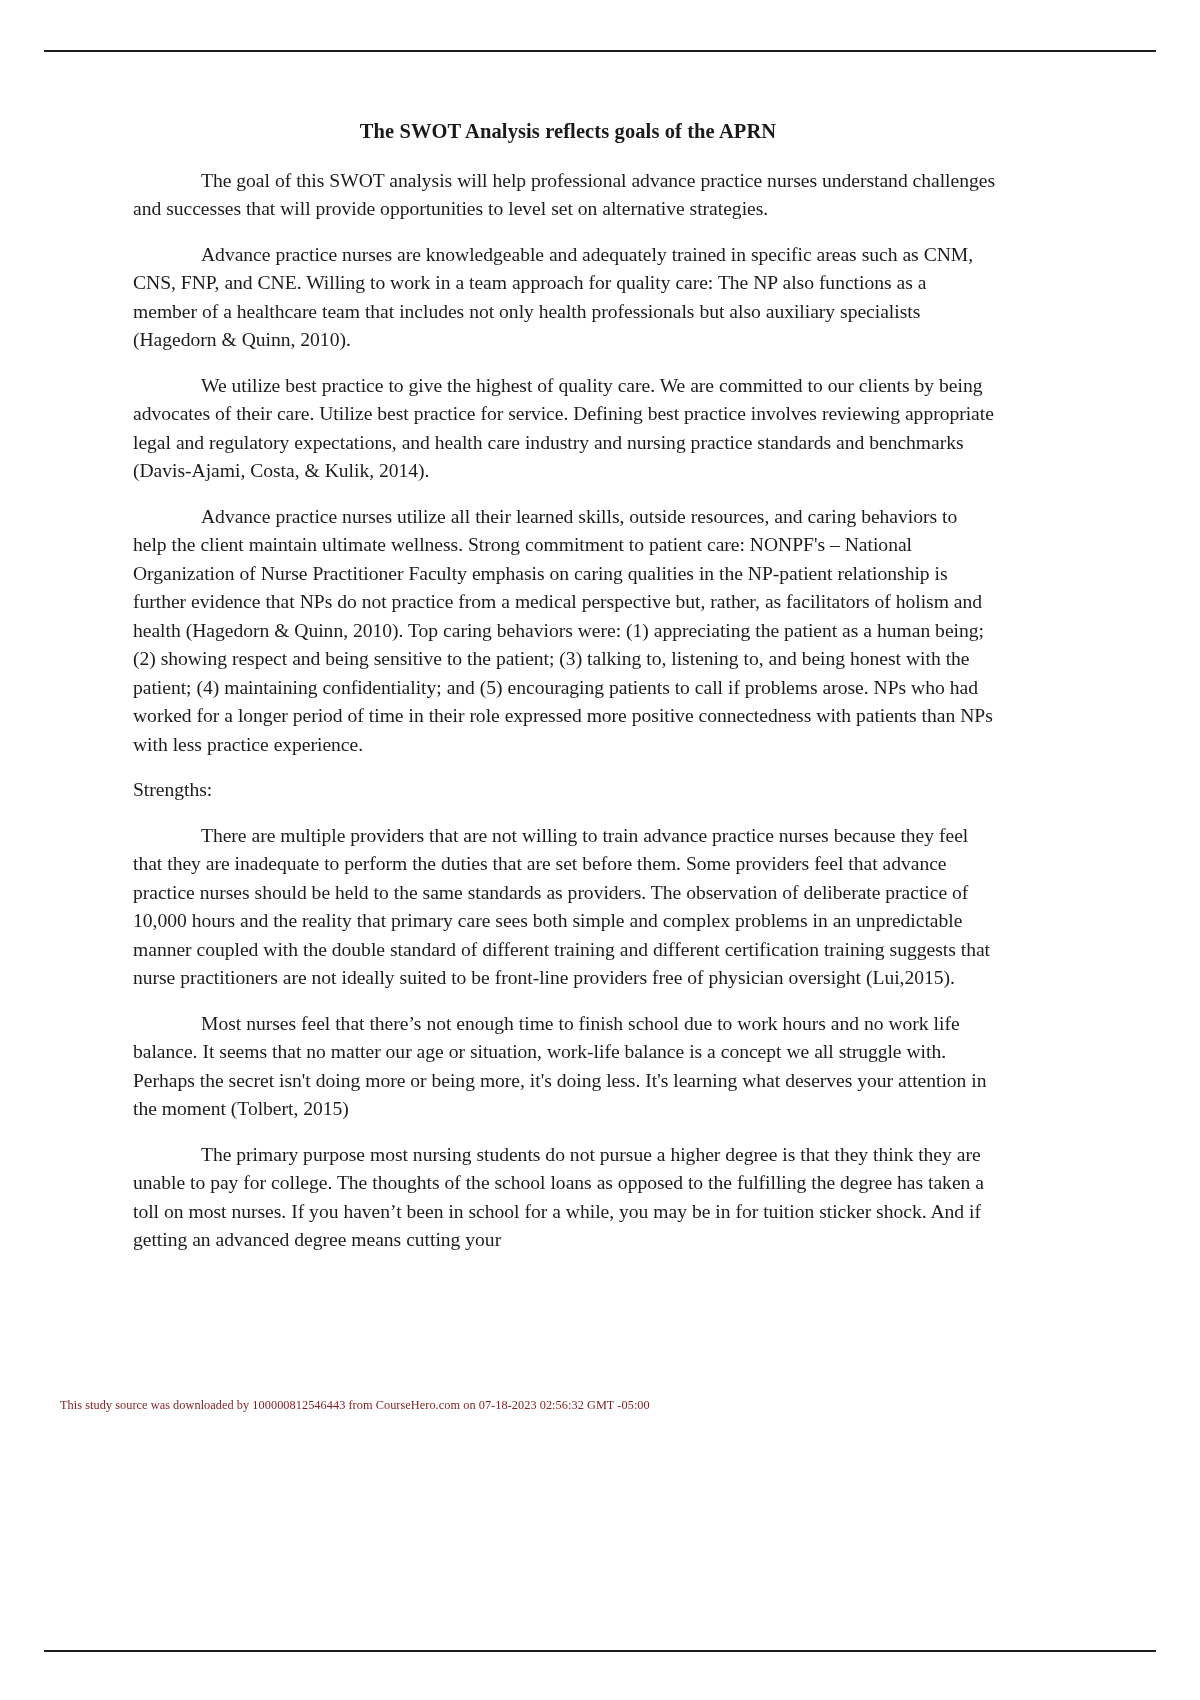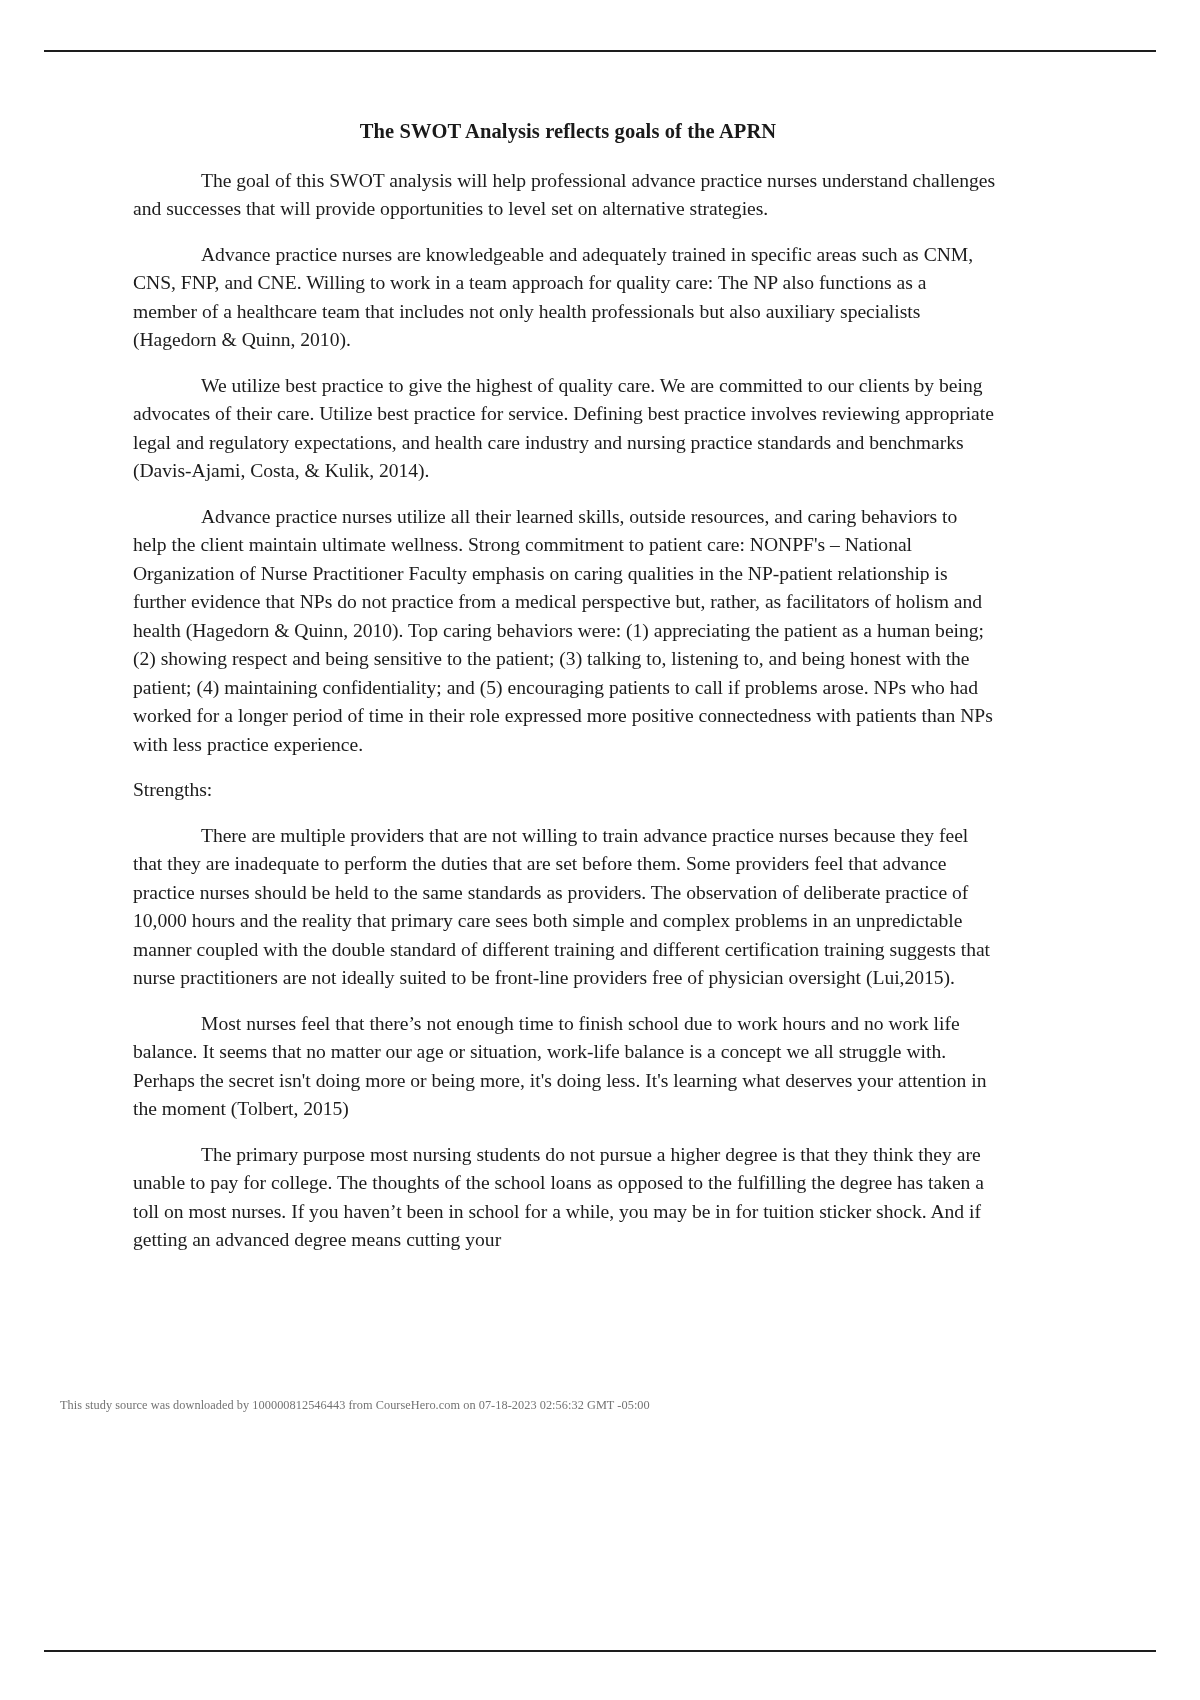--- a/index.html
+++ b/index.html
@@ -59,21 +59,21 @@
   }
   p.indent { text-indent: 68px; }
   p.flush  { text-indent: 0; }
 
   .footer {
     position: absolute;
     left: 60px;
     width: 1000px;
     font-family: "Liberation Serif", "DejaVu Serif", serif;
     font-size: 12.3px;
-    color: #737373;
+    color: #7f1d1d;
     letter-spacing: 0.05px;
     white-space: nowrap;
   }
   .footer-download { top: 1398px; }
   .footer-url { top: 1452px; }
 </style>
 </head>
 <body>
 
 <div class="page">

